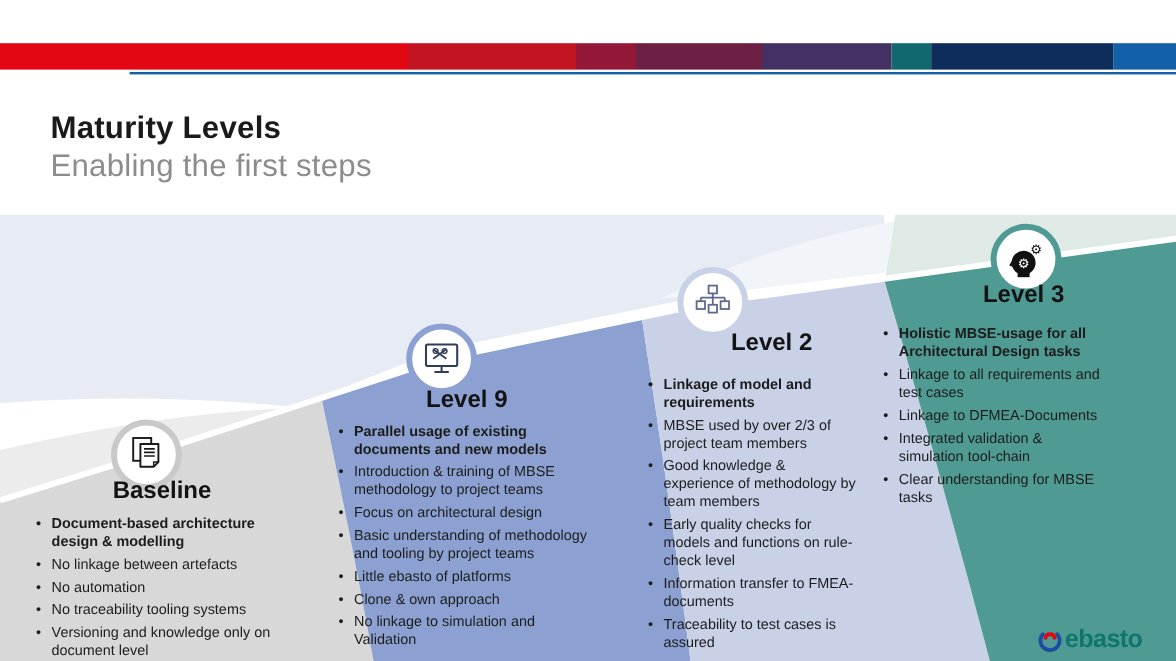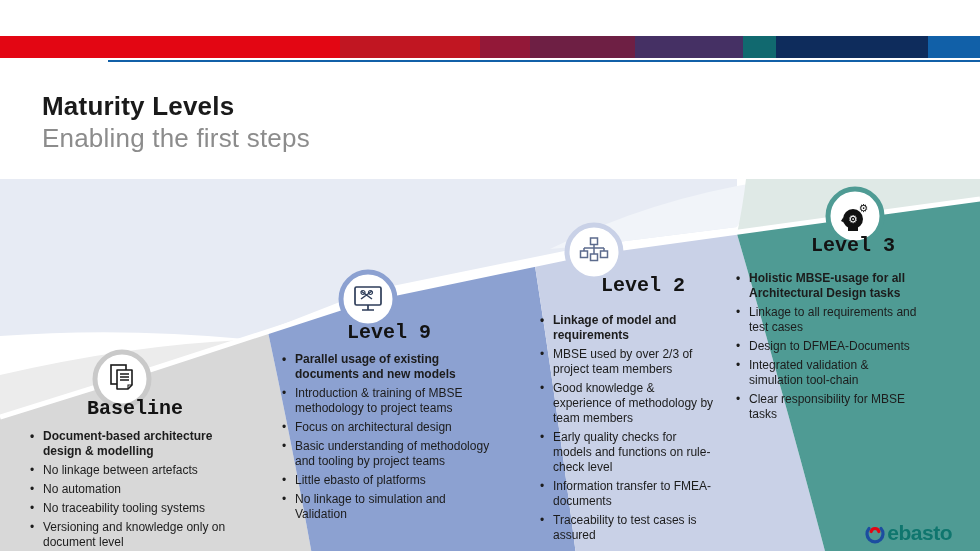--- a/index.html
+++ b/index.html
@@ -15,21 +15,21 @@
   
   .header{position:absolute;left:42px;top:54px;}
   .header h1{margin:0;font-size:26px;line-height:32px;font-weight:bold;color:#1a1a1a;letter-spacing:.2px;}
   .header h2{margin:0;font-size:26px;line-height:32px;font-weight:normal;color:#8c8c8c;letter-spacing:.2px;}
 
   
   .banner-svg{position:absolute;left:0;top:143px;width:980px;height:380px;display:block;}
 
   
   .col{position:absolute;}
-  .col h3{margin:0;text-align:center;font-size:20px;line-height:22px;font-weight:bold;color:#131313;font-family:Liberation Mono, monospace;}
+  .col h3{margin:0;text-align:center;font-size:20px;line-height:22px;font-weight:bold;color:#131313;}
   .col ul{list-style:none;margin:0;padding:0;}
   .col-0 ul{margin-top:9px;}
   .col-1 ul{margin-top:8px;}
   .col-2 ul{margin-top:16px;}
   .col-3 ul{margin-top:14px;}
   .col li{position:relative;padding-left:15px;font-size:12px;line-height:15px;
           margin-bottom:4px;color:#1c1c1c;white-space:pre-line;}
   .col li::before{content:"•";position:absolute;left:2px;top:0;}
   .col li.bold{font-weight:bold;}
   .col-0{left:28px;top:362px;width:214px;}
@@ -132,20 +132,21 @@
     <h3>Level 9</h3>
     <ul>
         <li class="bold">Parallel usage of existing
 documents and new models</li>
         <li>Introduction &amp; training of MBSE
 methodology to project teams</li>
         <li>Focus on architectural design</li>
         <li>Basic understanding of methodology
 and tooling by project teams</li>
         <li>Little ebasto of platforms</li>
+        <li>Clone &amp; own approach</li>
         <li>No linkage to simulation and
 Validation</li>
       </ul>
   </div>
   <div class="col col-2">
     <h3>Level 2</h3>
     <ul>
         <li class="bold">Linkage of model and
 requirements</li>
         <li>MBSE used by over 2/3 of
@@ -162,24 +163,24 @@
 assured</li>
       </ul>
   </div>
   <div class="col col-3">
     <h3>Level 3</h3>
     <ul>
         <li class="bold">Holistic MBSE-usage for all
 Architectural Design tasks</li>
         <li>Linkage to all requirements and
 test cases</li>
-        <li>Design to DFMEA-Documents</li>
+        <li>Linkage to DFMEA-Documents</li>
         <li>Integrated validation &amp;
 simulation tool-chain</li>
-        <li>Clear responsibility for MBSE
+        <li>Clear understanding for MBSE
 tasks</li>
       </ul>
   </div>
 
   <div class="footer">
     <svg class="brand-mark" width="22" height="22" viewBox="0 0 22 22">
       <path id="mark-blue" d="M5,6.5 A8,8 0 1 0 17,6.5" fill="none" stroke-width="3.2" stroke-linecap="round" stroke="#1c4da0"></path>
       <path id="mark-red" d="M7.2,9.5 A3.9,3.9 0 0 1 14.8,9.5" fill="none" stroke-width="3.2" stroke-linecap="round" stroke="#e30613"></path>
     </svg>
     <span class="brand-text" style="color: #0f766e;">ebasto</span>

